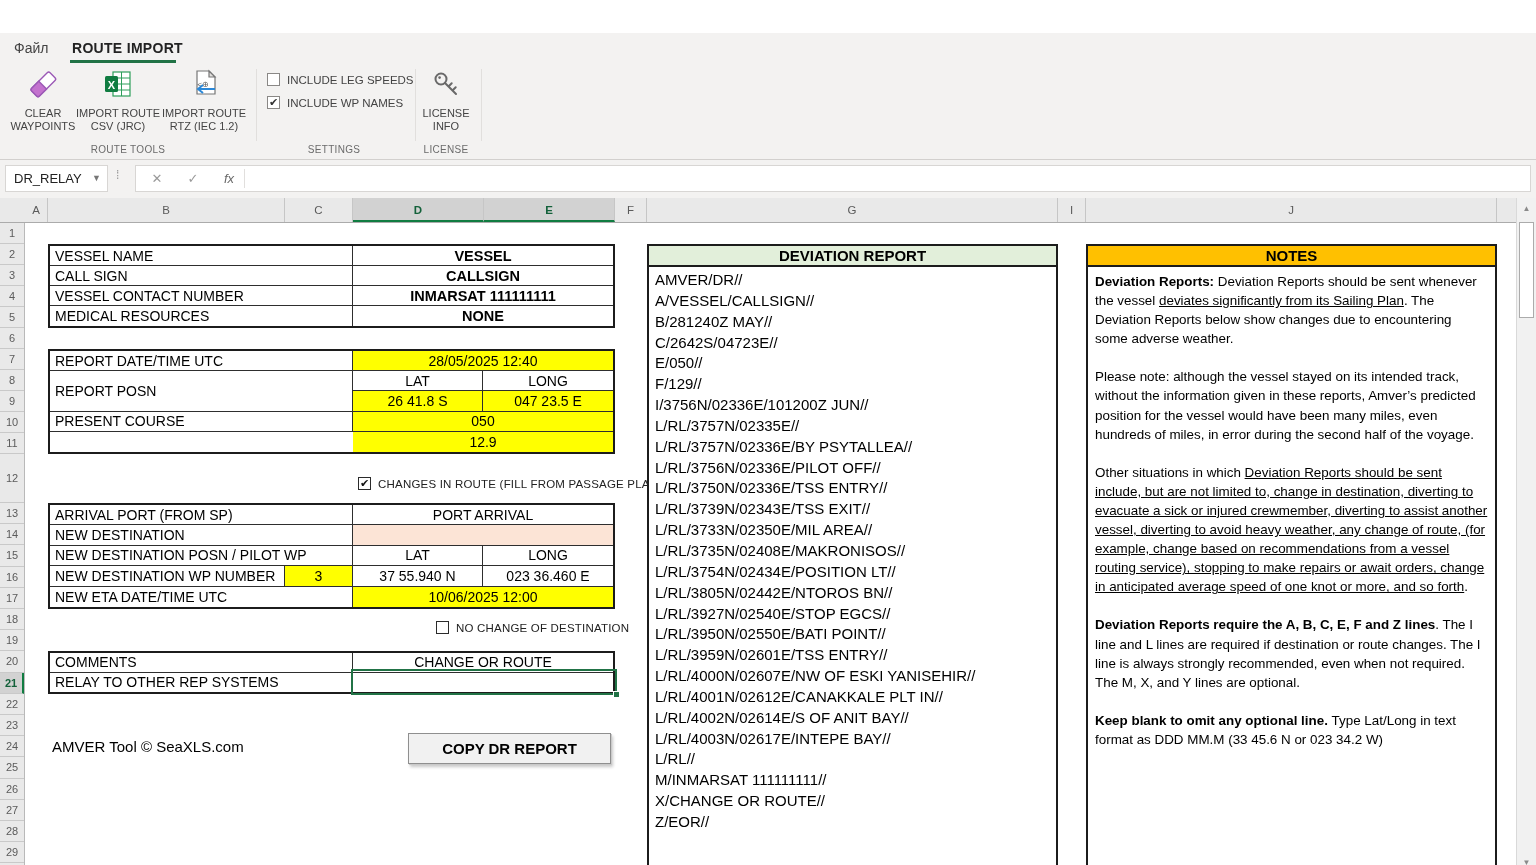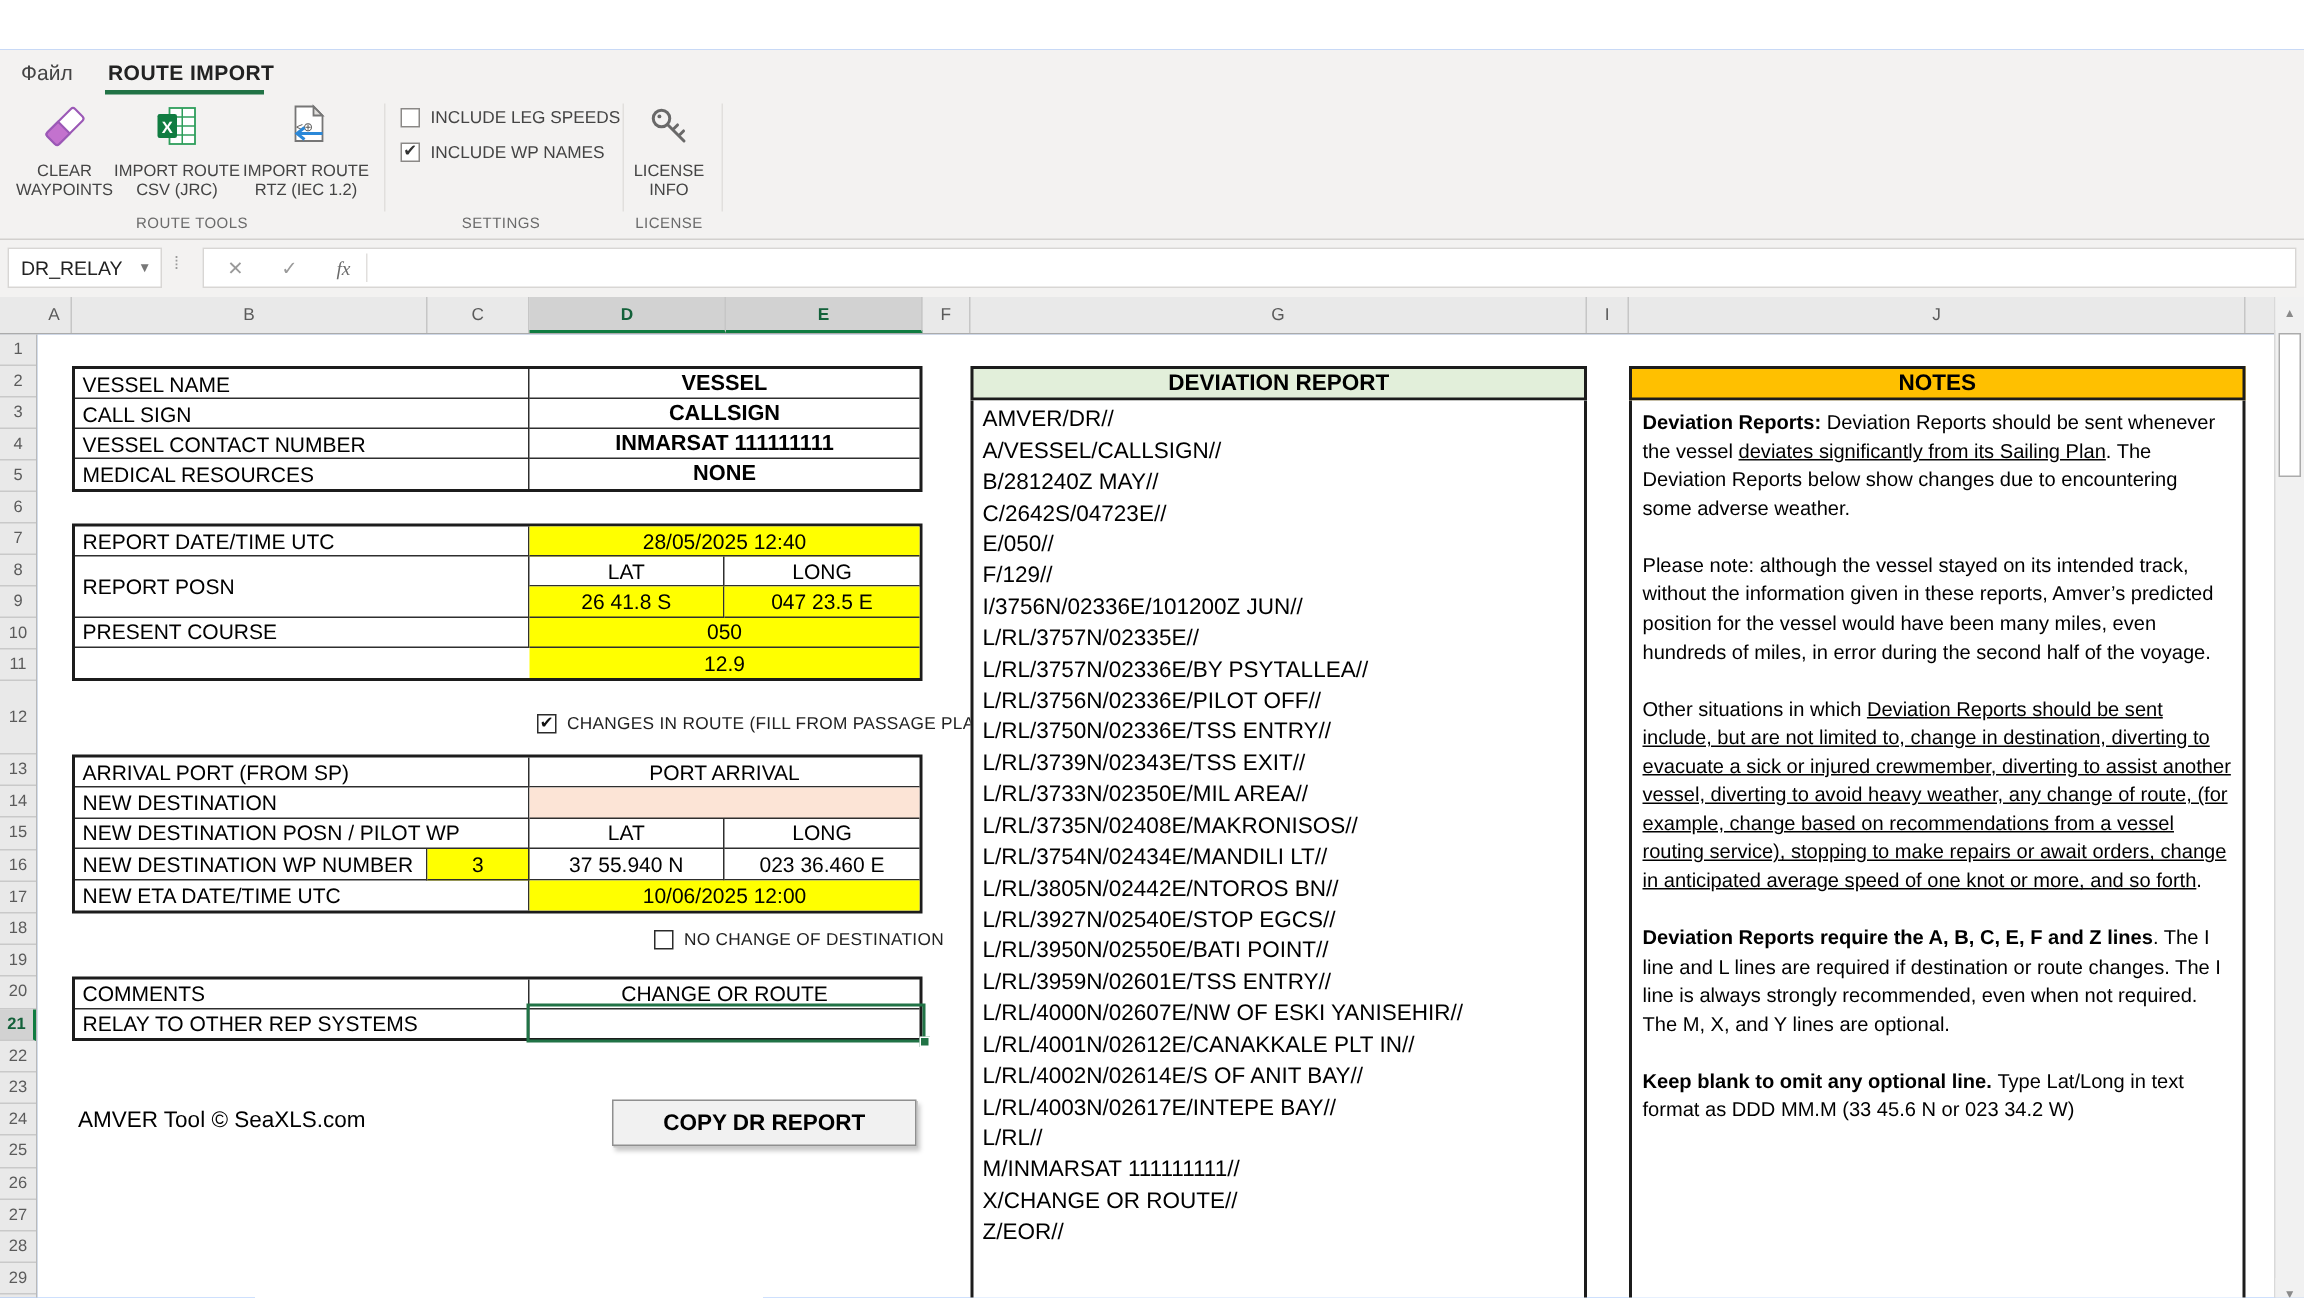--- a/index.html
+++ b/index.html
@@ -22,21 +22,21 @@
   .cbx.dark { border:1.6px solid #2b2b2b; color:#111; font-weight:bold; }
   .cbx-lbl { font-size:11.5px; color:#444; vertical-align:middle; margin-left:7px; }
 
   
   #formulabar { left:0; top:127px; width:1536px; height:38px; background:#F3F2F1; }
   .white-box { background:#fff; border:1px solid #D8D6D4; }
   #namebox { left:5px; top:5px; width:103px; height:27px; font-size:13px; color:#222; line-height:25px; padding-left:8px; }
   #namebox .dd { position:absolute; right:6px; top:0; color:#777; font-size:9px; line-height:25px; }
   #fmla-strip { left:135px; top:5px; width:1396px; height:27px; }
   .fmla-ico { position:absolute; top:0; height:25px; line-height:25px; text-align:center; width:30px; color:#9a9a9a; font-size:13px; }
-  #fx-ico { font-family:Liberation Serif, serif; font-style:italic; color:#6a6a6a; }
+  #fx-ico { font-family:Liberation Sans, sans-serif; font-style:italic; color:#6a6a6a; }
   .fmla-div { position:absolute; left:108px; top:3px; width:1px; height:19px; background:#E1DFDD; }
 
   
   #colheaders { left:0; top:165px; width:1516px; height:25px; background:#E9E9E9; border-bottom:1px solid #ABABAB; }
   .colh { position:absolute; top:0; height:24px; line-height:24px; text-align:center; font-size:11.5px;
     color:#5b5b5b; border-right:1px solid #C6C6C6; }
   .colh.sel { background:#D2D2D2; color:#13613A; border-bottom:2.5px solid #107C41; font-weight:bold; }
   #corner { left:0; top:165px; width:25px; height:25px; background:#E9E9E9; border-right:1px solid #B9B9B9; border-bottom:1px solid #ABABAB; }
   #corner .tri { position:absolute; right:3px; bottom:3px; width:0; height:0;
     border-left:10px solid transparent; border-bottom:10px solid #B8B6B4; }
@@ -313,21 +313,21 @@
           <div>E/050//</div>
           <div>F/129//</div>
           <div>I/3756N/02336E/101200Z JUN//</div>
           <div>L/RL/3757N/02335E//</div>
           <div>L/RL/3757N/02336E/BY PSYTALLEA//</div>
           <div>L/RL/3756N/02336E/PILOT OFF//</div>
           <div>L/RL/3750N/02336E/TSS ENTRY//</div>
           <div>L/RL/3739N/02343E/TSS EXIT//</div>
           <div>L/RL/3733N/02350E/MIL AREA//</div>
           <div>L/RL/3735N/02408E/MAKRONISOS//</div>
-          <div>L/RL/3754N/02434E/MANDILI LT//</div>
+          <div>L/RL/3754N/02434E/POSITION LT//</div>
           <div>L/RL/3805N/02442E/NTOROS BN//</div>
           <div>L/RL/3927N/02540E/STOP EGCS//</div>
           <div>L/RL/3950N/02550E/BATI POINT//</div>
           <div>L/RL/3959N/02601E/TSS ENTRY//</div>
           <div>L/RL/4000N/02607E/NW OF ESKI YANISEHIR//</div>
           <div>L/RL/4001N/02612E/CANAKKALE PLT IN//</div>
           <div>L/RL/4002N/02614E/S OF ANIT BAY//</div>
           <div>L/RL/4003N/02617E/INTEPE BAY//</div>
           <div>L/RL//</div>
           <div>M/INMARSAT 111111111//</div>

